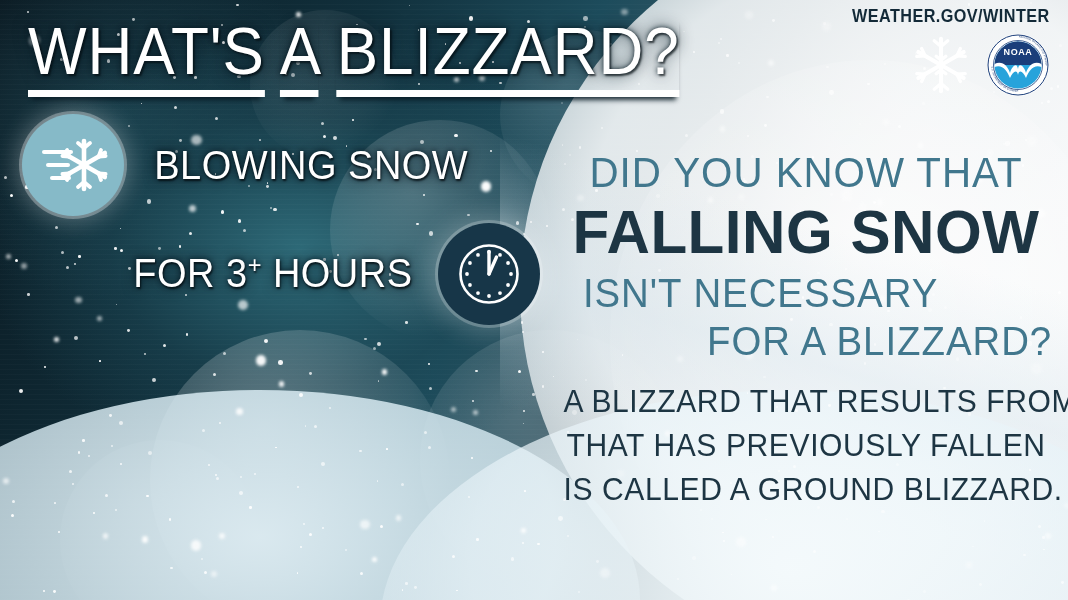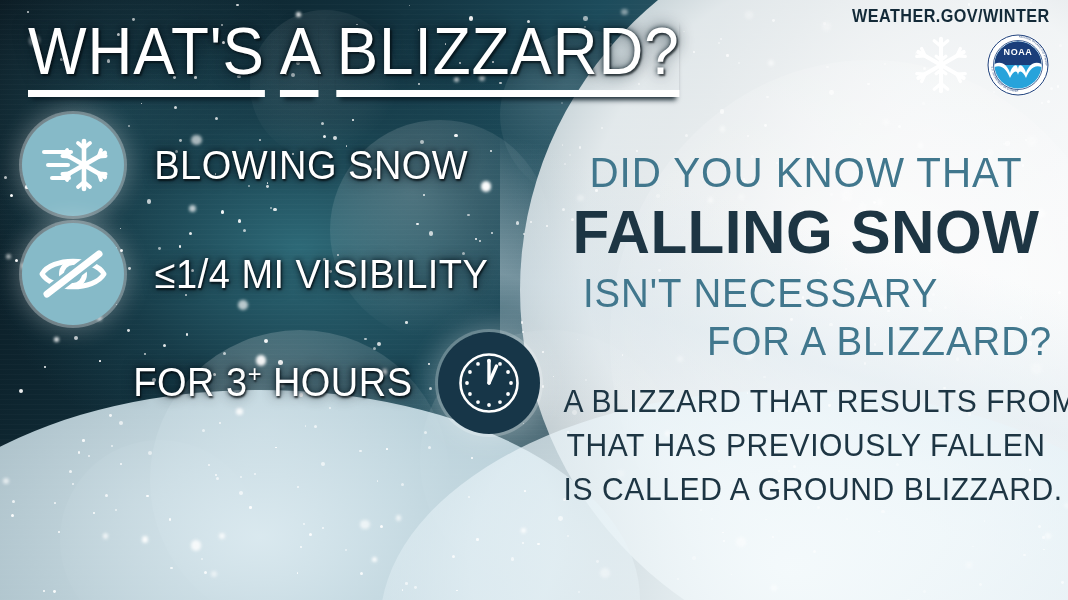--- a/index.html
+++ b/index.html
@@ -750,33 +750,20 @@
               <line x1="14.7" y1="-8.5" x2="21.6" y2="-9"></line>
                 <line x1="14.7" y1="-8.5" x2="17" y2="-15"></line>
             </g>
           </g>
         </svg>
       </div>
       <div class="fact-label">BLOWING SNOW</div>
     </div>
 
 
-    <div class="fact icon-left">
-      <div class="badge light">
-        <svg width="74" height="60" viewBox="0 0 74 60">
-          <g stroke="#ffffff" stroke-width="5" fill="none" stroke-linejoin="round">
-            <path d="M6 30 C16 13 58 13 68 30 C58 47 16 47 6 30 Z"></path>
-            <circle cx="37" cy="30" r="11.5"></circle>
-          </g>
-          <line x1="11" y1="50" x2="63" y2="10" stroke="#86bac8" stroke-width="13" stroke-linecap="round"></line>
-          <line x1="11" y1="50" x2="63" y2="10" stroke="#ffffff" stroke-width="7" stroke-linecap="round"></line>
-        </svg>
-      </div>
-      <div class="fact-label">≤1/4 MI VISIBILITY</div>
-    </div>
 
     <div class="fact icon-right">
       <div class="fact-label"><span>FOR 3</span><span class="sup">+</span><span> HOURS</span></div>
       <div class="badge dark">
         <svg width="72" height="72" viewBox="0 0 72 72" id="clocksvg">
           <circle cx="36" cy="36" r="28.5" fill="none" stroke="#ffffff" stroke-width="2.6"></circle>
           <g id="clockdots" fill="#ffffff">
               <circle cx="36.00" cy="14.00" r="1.9"></circle>
               <circle cx="47.00" cy="16.95" r="1.9"></circle>
               <circle cx="55.05" cy="25.00" r="1.9"></circle>

